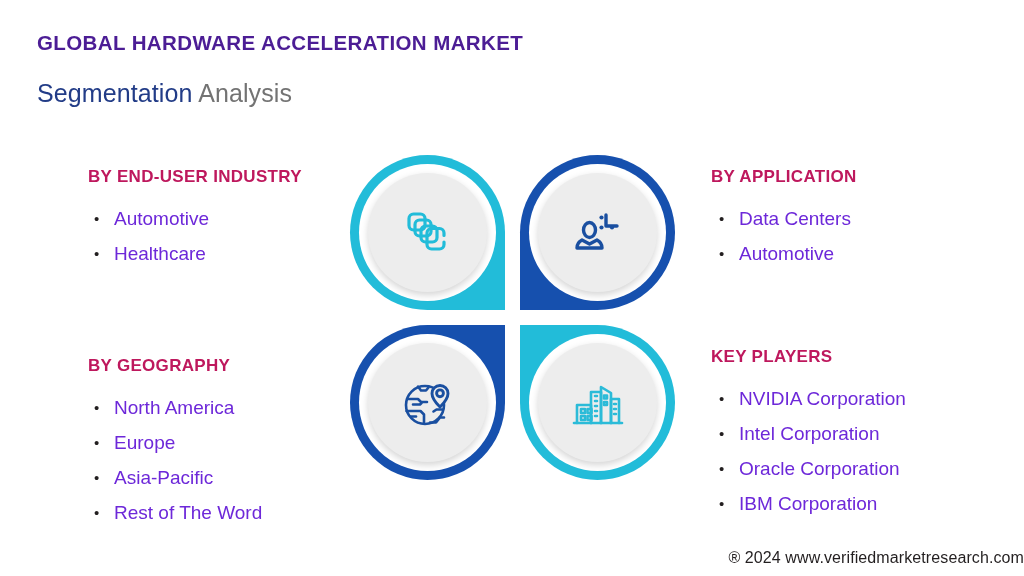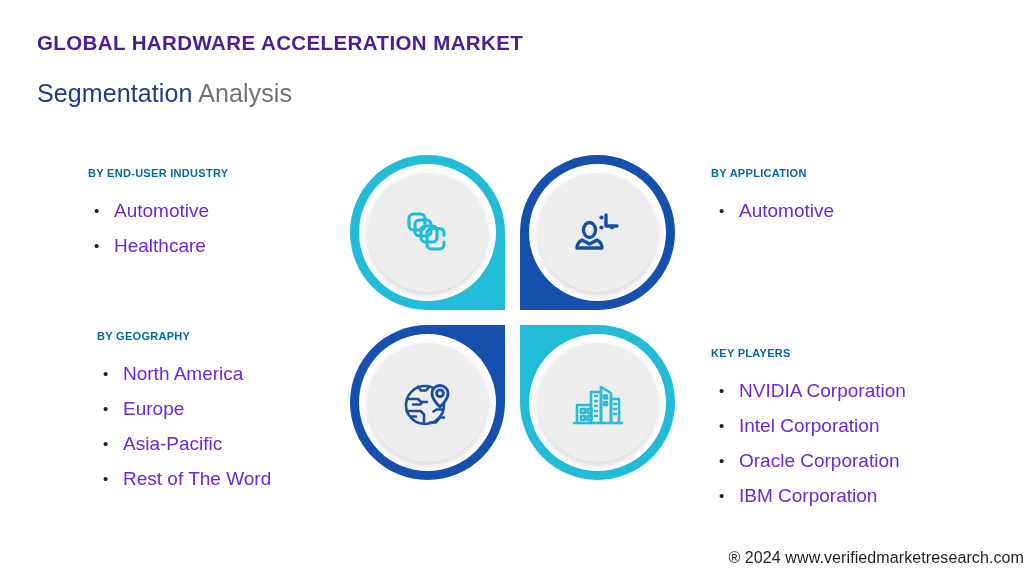--- a/index.html
+++ b/index.html
@@ -20,37 +20,37 @@
   .subtitle {
     position:absolute; left:37px; top:79px;
     font-size:25px; white-space:nowrap; letter-spacing:0.1px;
   }
   .subtitle .seg { color:#223C87; font-weight:normal; }
   .subtitle .ana { color:#737373; font-weight:normal; }
 
   
   .block { position:absolute; }
   .block h3 {
-    font-size:11px; font-weight:bold; color:#0369a1;
+    font-size:17px; font-weight:bold; color:#be185d;
     letter-spacing:0.3px; white-space:nowrap; margin-bottom:14px;
   }
   .block ul { list-style:none; }
   .block li {
     font-size:19px; color:#6d28d9; line-height:35px;
     white-space:nowrap; position:relative; padding-left:26px;
   }
   .block li::before {
     content:"\2022"; position:absolute; left:6px; top:0;
     font-size:15px; color:#231F20; line-height:35px;
   }
   .block.right li { padding-left:28px; }
   .block.right li::before { left:8px; }
 
   #block-enduser   { left:88px;  top:167px; }
-  #block-geography { left:88px;  top:330px;margin-left:9px; }
+  #block-geography { left:88px;  top:356px; }
   #block-application { left:711px; top:167px; }
   #block-keyplayers  { left:711px; top:347px; }
 
   
   .pinwheel {
     position:absolute; left:350px; top:155px;
     width:325px; height:325px;
   }
   .petal {
     position:absolute; width:155px; height:155px;
@@ -120,20 +120,21 @@
   <h3>BY END-USER INDUSTRY</h3>
   <ul>
     <li>Automotive</li>
     <li>Healthcare</li>
   </ul>
 </div>
 
 <div class="block right" id="block-application">
   <h3>BY APPLICATION</h3>
   <ul>
+    <li>Data Centers</li>
     <li>Automotive</li>
   </ul>
 </div>
 
 <div class="block" id="block-geography">
   <h3>BY GEOGRAPHY</h3>
   <ul>
     <li>North America</li>
     <li>Europe</li>
     <li>Asia-Pacific</li>

